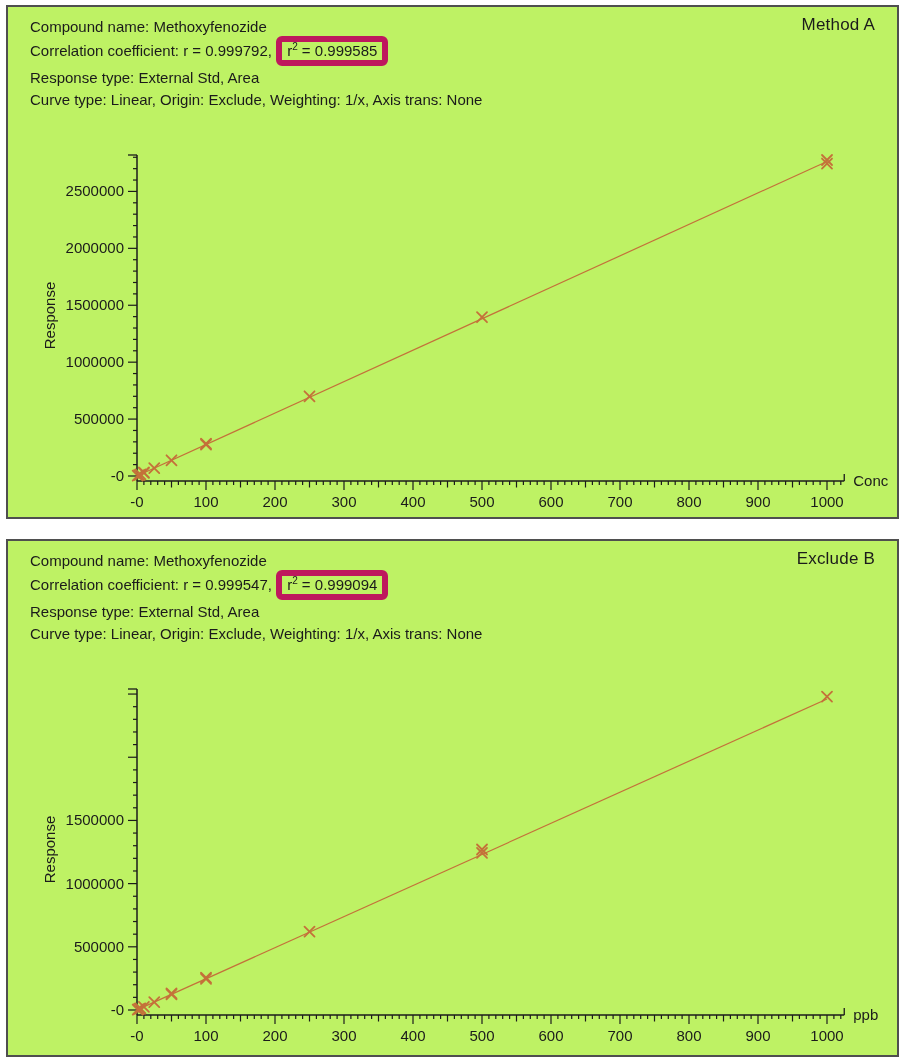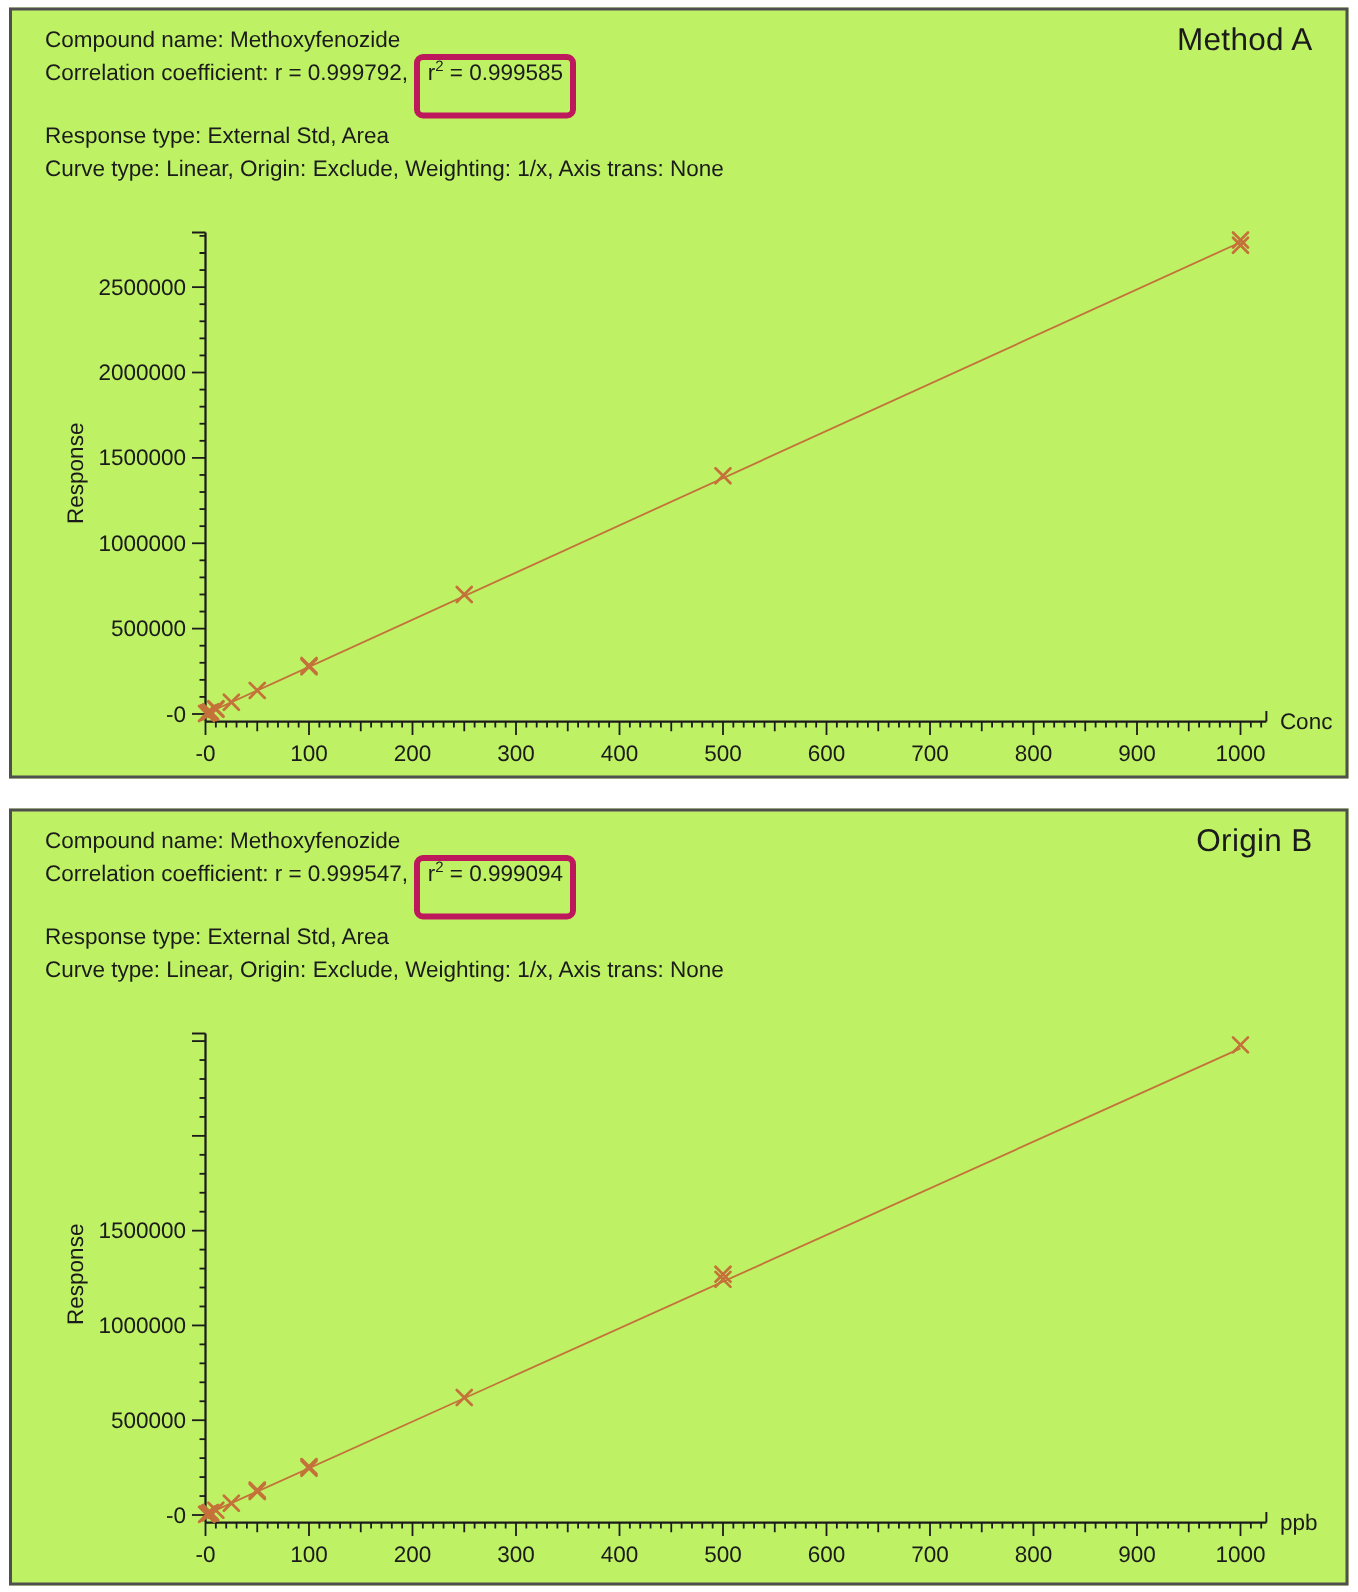--- a/index.html
+++ b/index.html
@@ -10,26 +10,26 @@
   }
   .panel{
     position:absolute;left:6px;width:893px;background:#bef264;
     border:2px solid #4f4f4f;box-sizing:border-box;
   }
   .panel-a{top:5px;height:514px;}
   .panel-b{top:539px;height:518px;}
   .info{position:absolute;left:22px;top:9px;font-size:15px;line-height:21px;}
   .info .line{white-space:nowrap;margin-bottom:1px;}
   .hl{
-    display:inline-block;border:4px solid #be185d;border-radius:6px;
-    padding:0 5px 18px 5px;line-height:17px;margin-top:-2px;
+    display:inline-block;border:6px solid #be185d;border-radius:6px;
+    padding:0 5px 1px 5px;line-height:17px;margin-top:-2px;
   }
   .hl sup{font-size:10px;line-height:0;}
   .method{
-    position:absolute;right:22px;top:8px;font-size:21px;color:#1b1b1b;
+    position:absolute;right:22px;top:8px;font-size:17px;color:#1b1b1b;
     letter-spacing:0.2px;
   }
   svg.chart{position:absolute;left:0;top:136px;}
   svg.chart text{
     font-family:"Liberation Sans",sans-serif;font-size:15px;fill:#1b1b1b;
   }
 </style>
 </head>
 <body>
 
@@ -259,21 +259,21 @@
 <div class="panel panel-b">
   <div class="info">
     <div class="line">Compound name: Methoxyfenozide</div>
     <div class="line">
       <span>Correlation coefficient: r = 0.999547,</span>
       <span class="hl"><span>r</span><sup>2</sup><span> = 0.999094</span></span>
     </div>
     <div class="line">Response type: External Std, Area</div>
     <div class="line">Curve type: Linear, Origin: Exclude, Weighting: 1/x, Axis trans: None</div>
   </div>
-  <div class="method">Origin B</div>
+  <div class="method">Exclude B</div>
   <svg class="chart" width="889" height="372" viewBox="0 0 889 372">
       <line x1="129" y1="338" x2="129" y2="12" stroke="#1b1b1b" stroke-width="1.5"></line>
       <line x1="129" y1="338" x2="836.25" y2="338" stroke="#1b1b1b" stroke-width="1.5"></line>
       <line x1="836.25" y1="338" x2="836.25" y2="331" stroke="#1b1b1b" stroke-width="1.3"></line>
       <line x1="129" y1="12" x2="120" y2="12" stroke="#1b1b1b" stroke-width="1.3"></line>
       <line x1="129" y1="338" x2="129" y2="347" stroke="#1b1b1b" stroke-width="1.2"></line>
       <line x1="135.9" y1="338" x2="135.9" y2="342" stroke="#1b1b1b" stroke-width="1.2"></line>
       <line x1="142.8" y1="338" x2="142.8" y2="342" stroke="#1b1b1b" stroke-width="1.2"></line>
       <line x1="149.7" y1="338" x2="149.7" y2="342" stroke="#1b1b1b" stroke-width="1.2"></line>
       <line x1="156.6" y1="338" x2="156.6" y2="342" stroke="#1b1b1b" stroke-width="1.2"></line>

